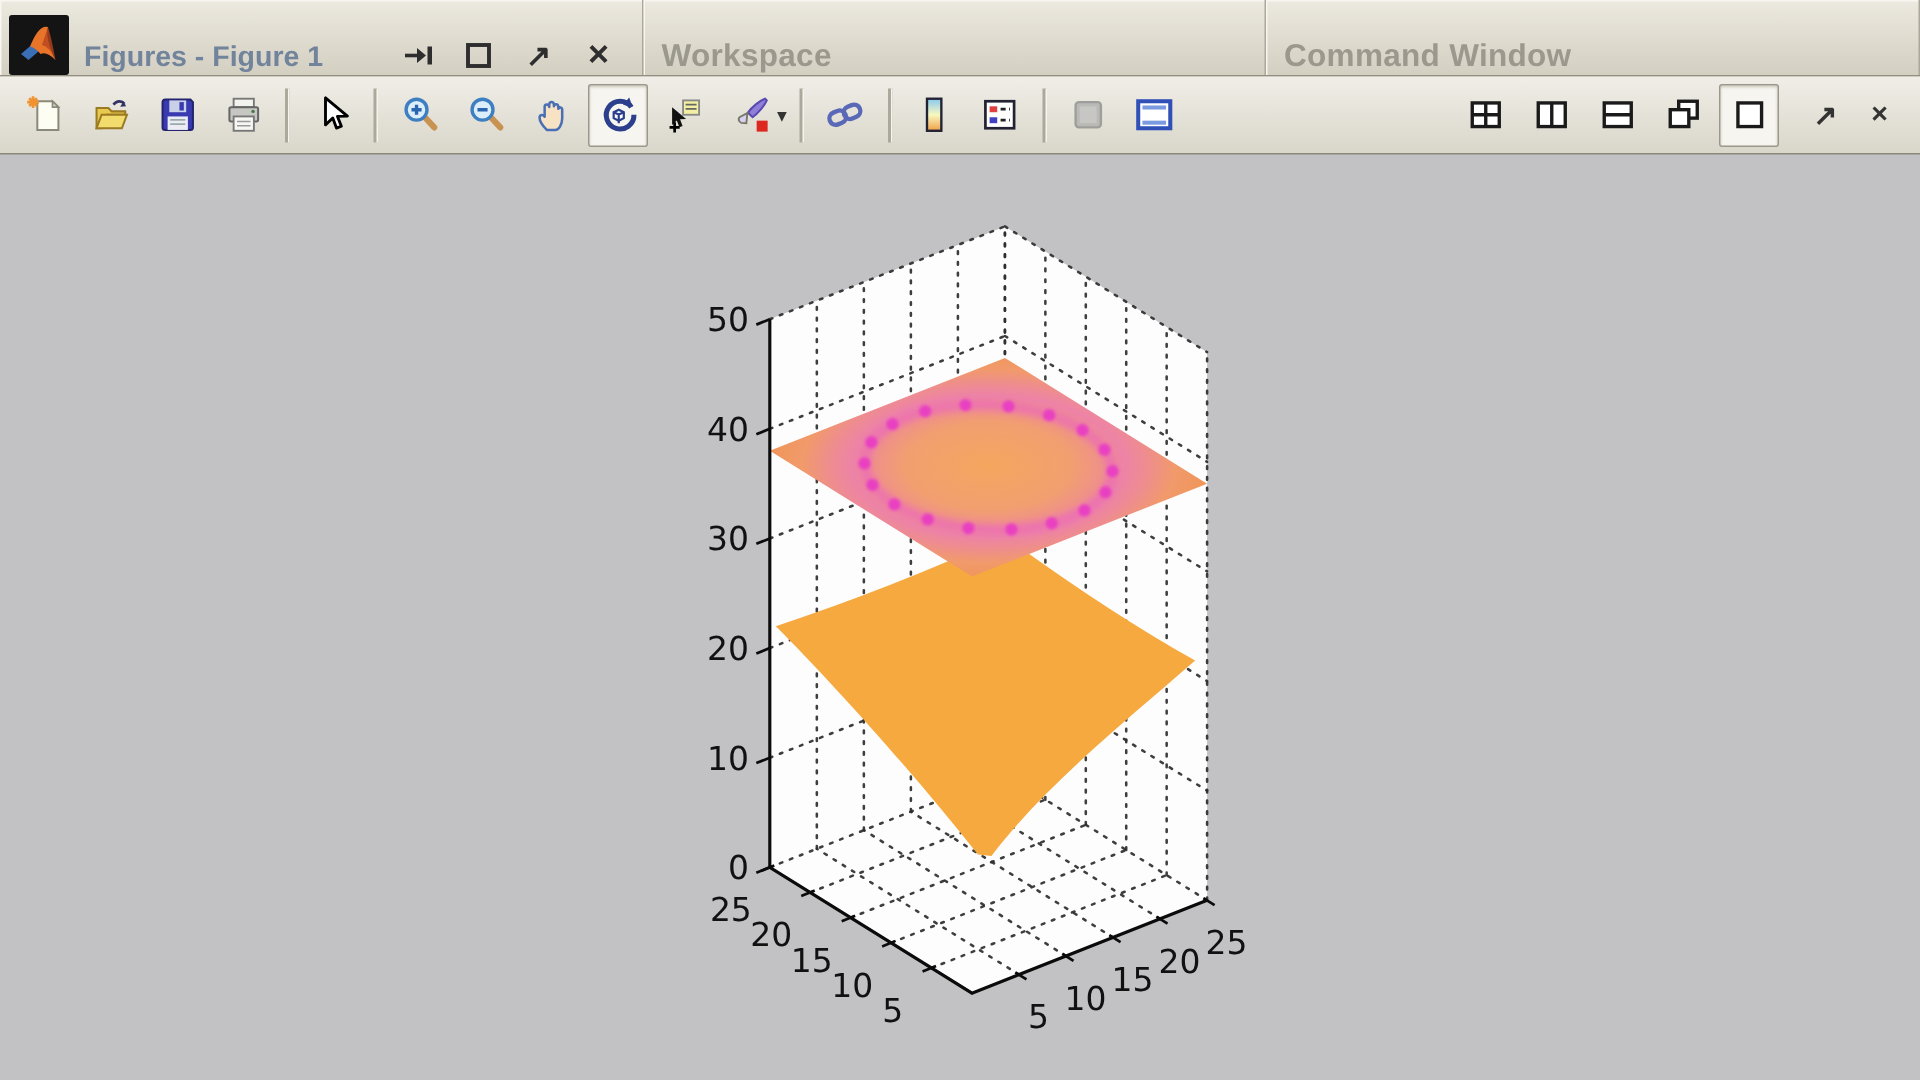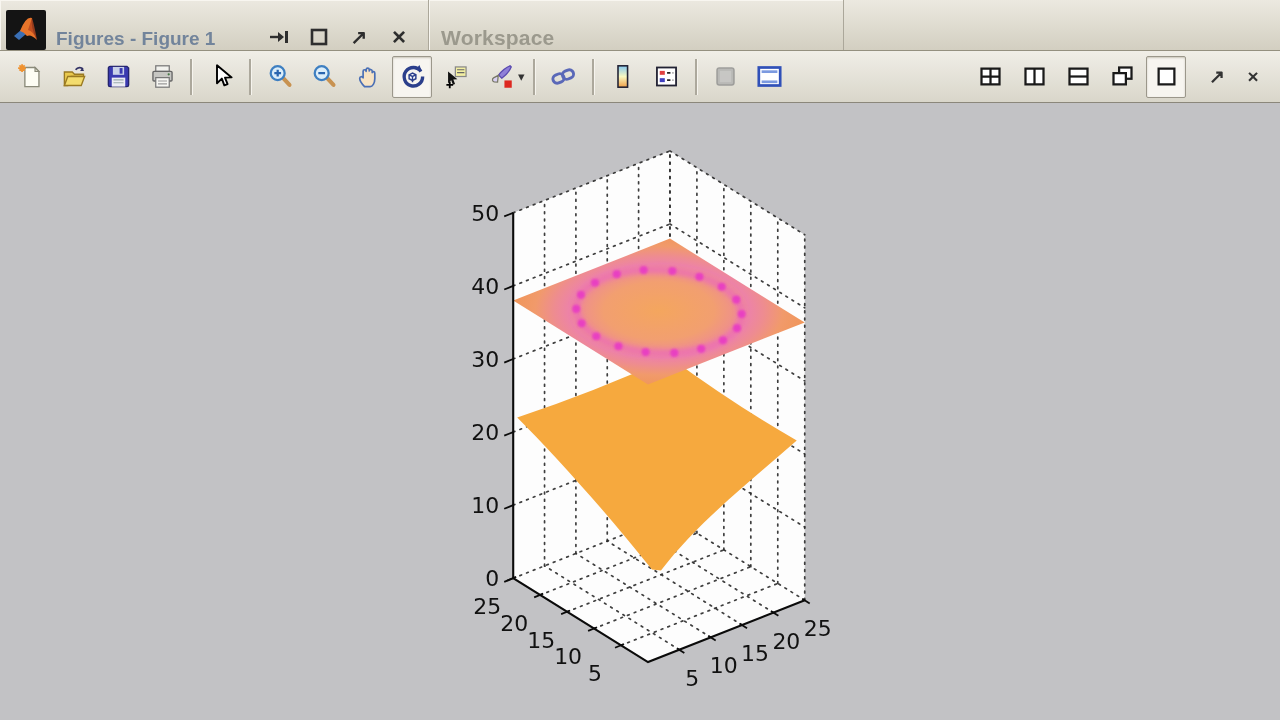--- a/index.html
+++ b/index.html
@@ -189,20 +189,23 @@
         <svg width="20" height="20" viewBox="0 0 20 20">
             <rect x="3" y="3" width="14" height="14" fill="none" stroke="#2E2E2E" stroke-width="2.6"></rect>
           </svg>
       </span>
       <span class="wc">↗</span>
       <span class="wc" style="font-size:24px;">×</span>
     </div>
   </div>
   <div class="tpanel" id="panel-workspace">
     <span class="panel-title">Workspace</span>
+  </div>
+  <div class="tpanel" id="panel-command">
+    <span class="panel-title">Command Window</span>
   </div>
 </div>
 
 <div id="toolbar">
     <button class="tbtn">
       <svg viewBox="0 0 24 24">
         <use href="#ic-new-figure"></use>
       </svg>
     </button>
     <button class="tbtn">

